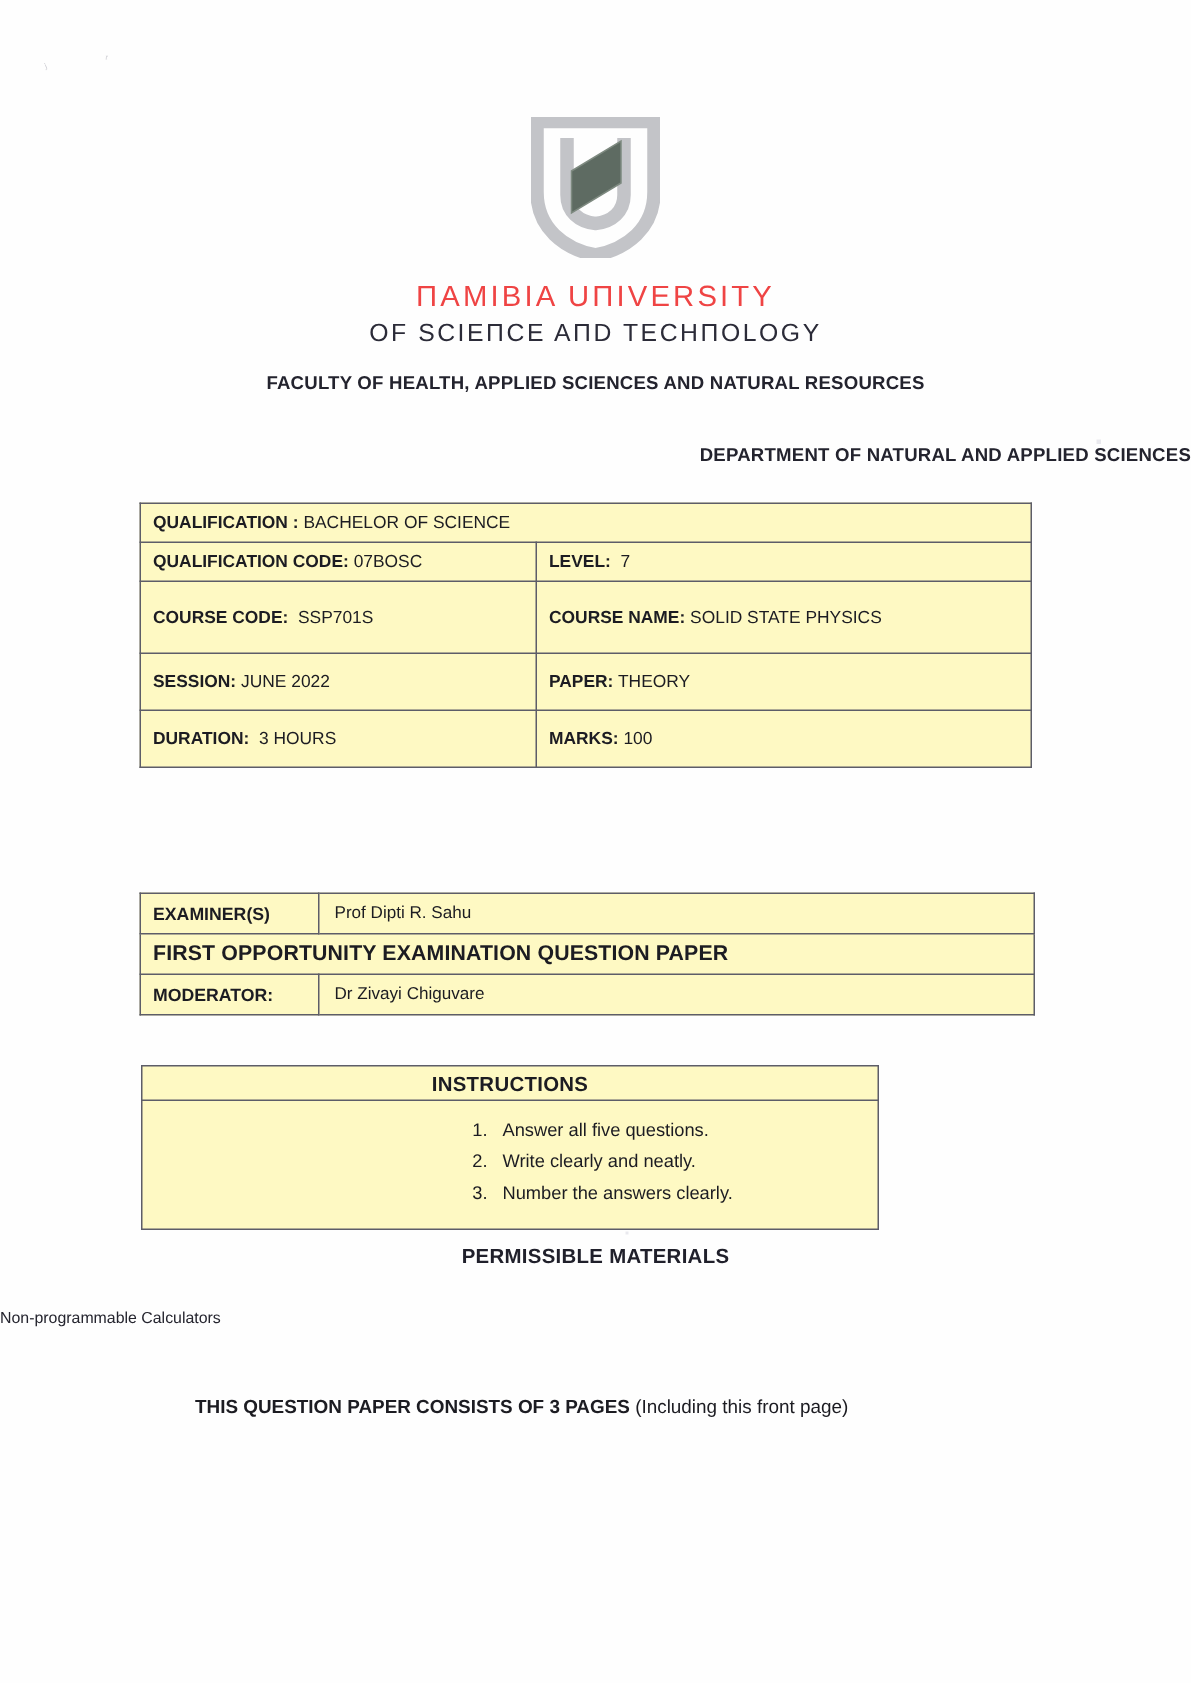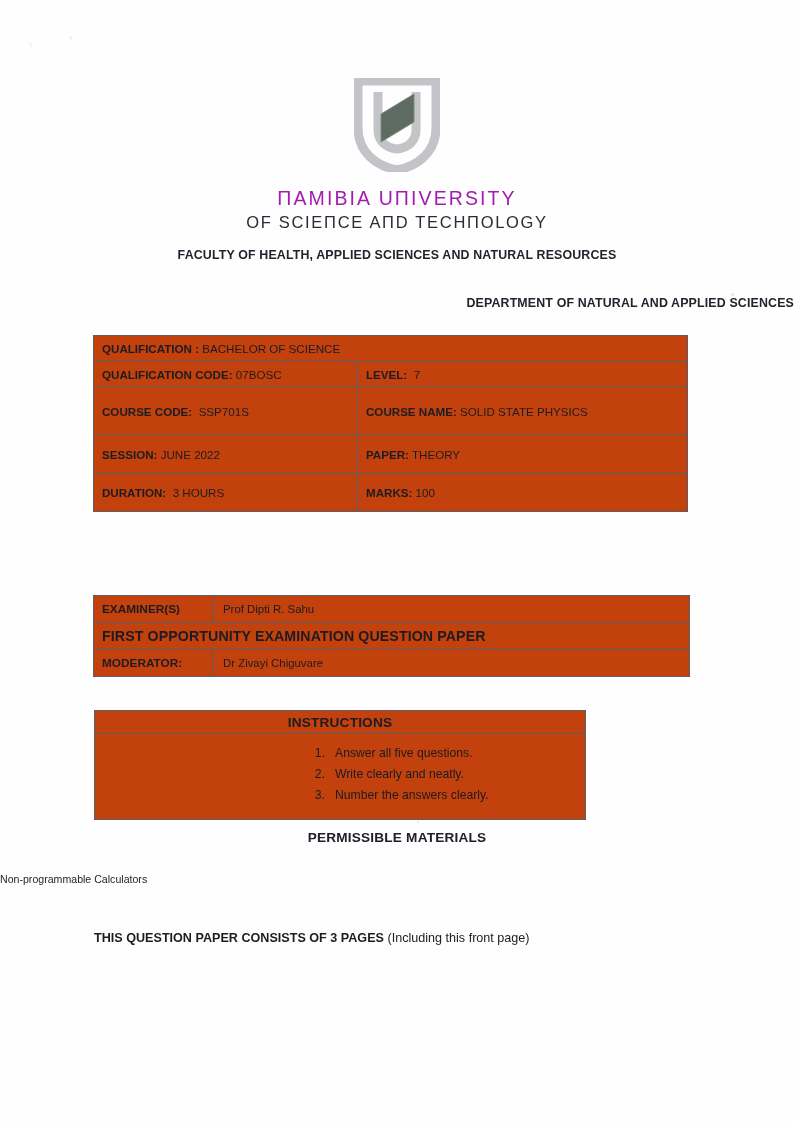--- a/index.html
+++ b/index.html
@@ -61,21 +61,21 @@
     position: absolute;
     left: 0;
     right: 0;
     top: 186px;
     text-align: center;
   }
   .uni-line1 {
     font-size: 19.5px;
     letter-spacing: 2.1px;
     font-weight: 400;
-    color: #a21caf;
+    color: #ef4444;
     line-height: 1.25;
   }
   .uni-line2 {
     font-size: 16.5px;
     letter-spacing: 1.7px;
     font-weight: 400;
     color: #2b2b38;
     line-height: 1.3;
     margin-top: 2px;
   }
@@ -99,21 +99,21 @@
     font-size: 12.4px;
     font-weight: bold;
     letter-spacing: 0.15px;
     color: #23232e;
   }
 
   
   table.grid {
     position: absolute;
     border-collapse: collapse;
-    background: #c2410c;
+    background: #fef9c3;
   }
   table.grid td {
     border: 1px solid #5d5d68;
     vertical-align: middle;
     padding: 0 8px;
     font-size: 11.6px;
     color: #1c1c22;
   }
   .lbl { font-weight: bold; }
 
@@ -210,21 +210,21 @@
     font-weight: normal;
     color: #24242e;
   }
   .consists {
     position: absolute;
     left: 94px;
     top: 931px;
     font-size: 12.6px;
     color: #1c1c22;
   }
-  .consists .b { font-weight: bold; }
+  .consists .b { font-weight: bold; margin-left: 36px; }
   .consists .n { font-weight: normal; }
 </style>
 </head>
 <body>
 
 <div class="page">
 
   <span class="artifact a1">ʲ</span>
   <span class="artifact a2">ʳ</span>
   <span class="speck s1"></span>

